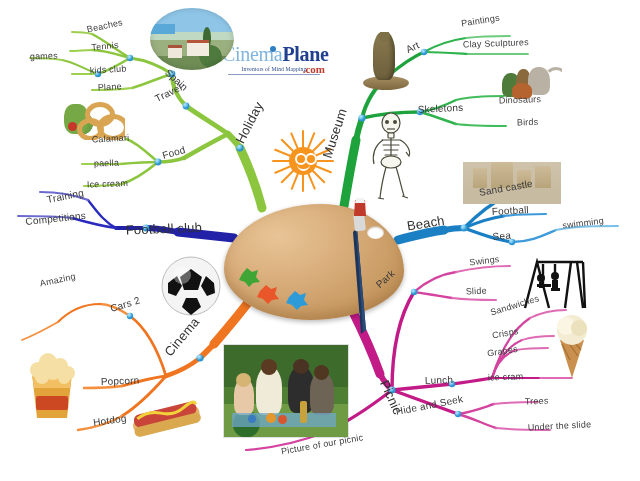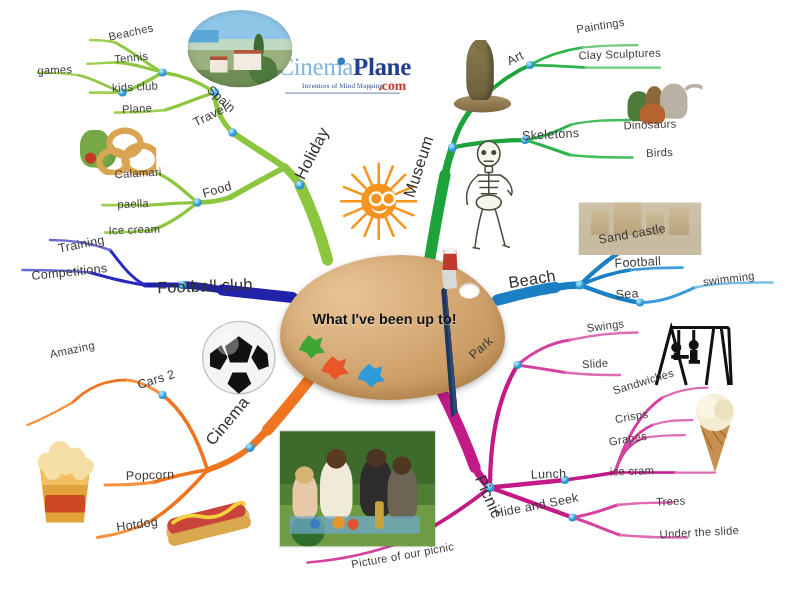--- a/index.html
+++ b/index.html
@@ -345,21 +345,20 @@
     </div>
     <div class="brush">
       <svg viewBox="0 0 28 136">
         <path d="M13,30 L22,132 L17,136 L9,34 Z" fill="#1d3557"></path>
         <path d="M13,30 L22,132 L19,134 L12,32 Z" fill="#2b4a77"></path>
         <rect x="10" y="16" width="11" height="17" rx="2" transform="rotate(-6 15 24)" fill="#d9d9d9"></rect>
         <path d="M11,2 L21,2 L22,18 L10,18 Z" fill="#c0392b"></path>
         <path d="M12,0 L20,0 L21,5 L11,5 Z" fill="#f2f2f2"></path>
       </svg>
     </div>
-    <div class="pal-title">What I've been up to!</div>
   </div>
 
   <div id="logo">
     <div class="bluedot"></div>
     <div class="l1">
       <span>Cinema</span><b>Plane</b>
     </div>
     <div class="dot">.com</div>
     <div class="rule"></div>
     <div class="tag">Inventors of Mind Mapping</div>

